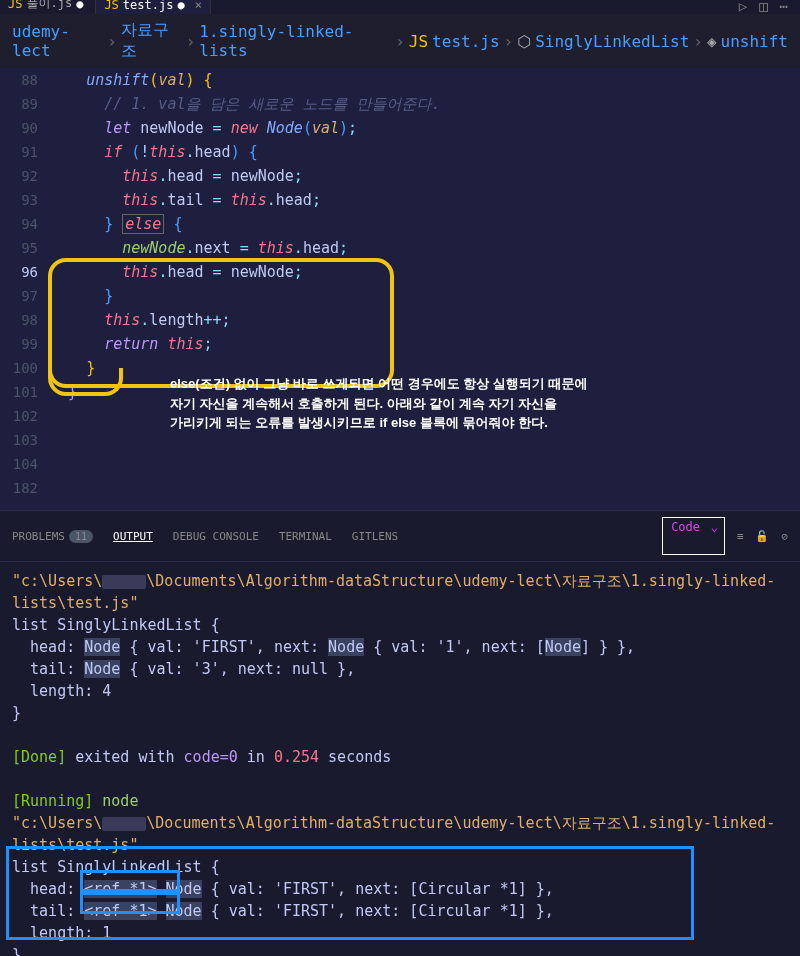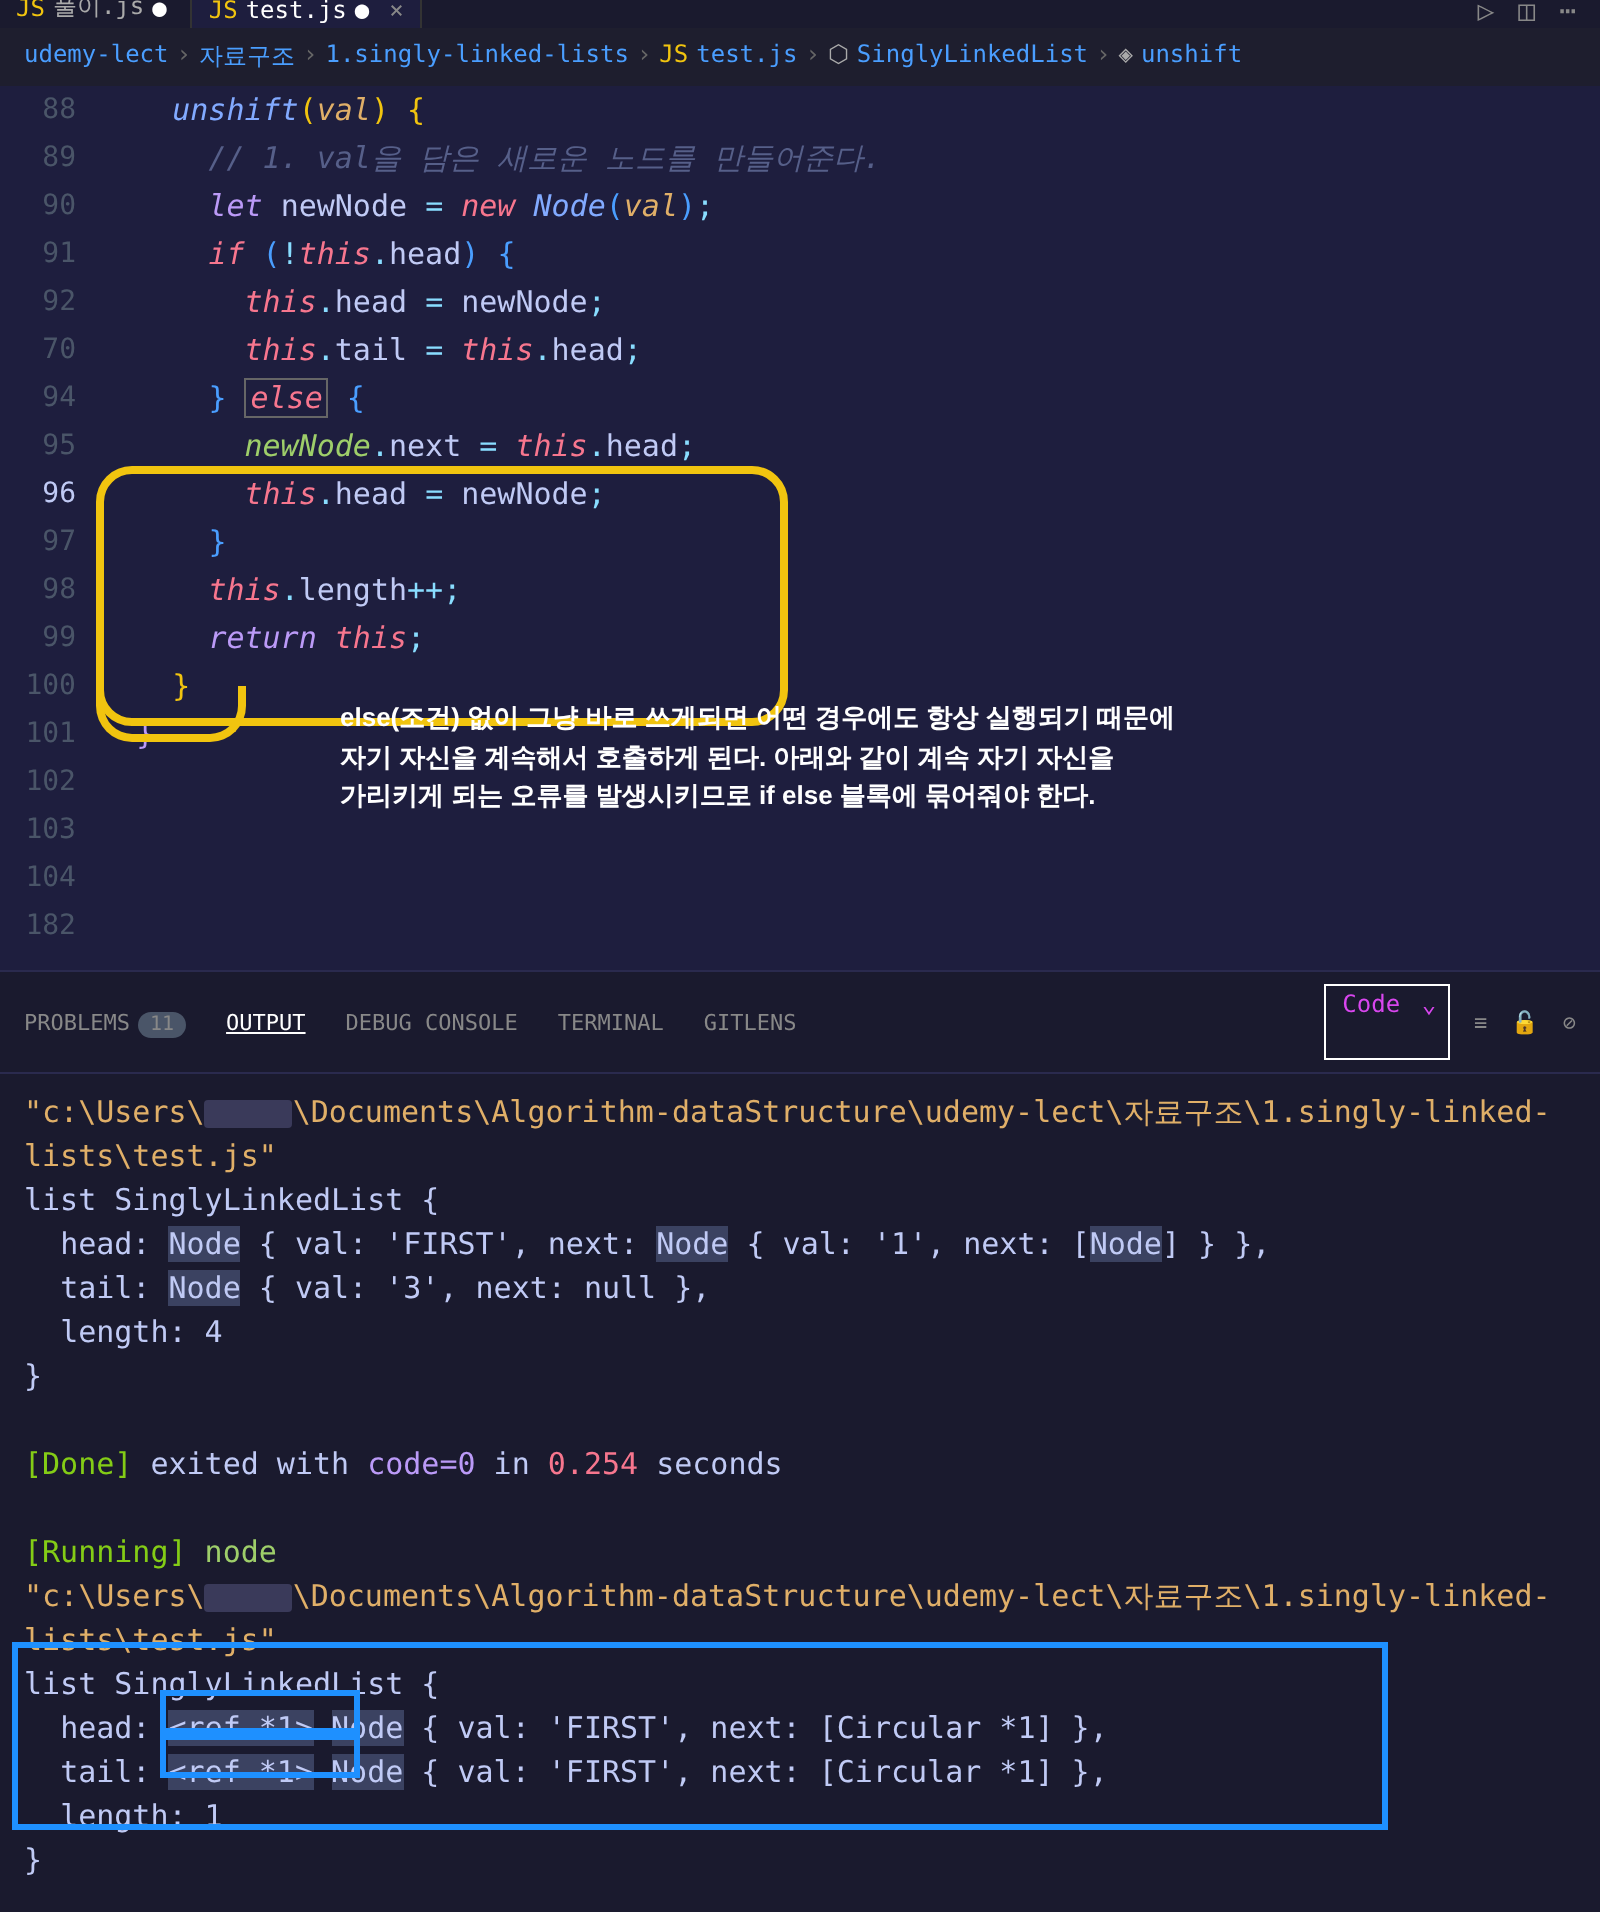--- a/index.html
+++ b/index.html
@@ -33,23 +33,24 @@
 .header-right {
   margin-left: auto;
   padding-right: 12px;
   display: flex;
   gap: 12px;
   color: #888;
 }
 
 .breadcrumb {
   padding: 6px 12px;
-  font-size: 12px;
+  font-size: 16px;
   color: #4a9eff;
   display: flex;
+  align-items: center;
   gap: 4px;
 }
 .breadcrumb .sep { color: #666; }
 .breadcrumb .icon { color: #aaa; }
 .breadcrumb .icon-cube { color: #aaa; }
 
 .editor {
   display: flex;
   background: #1e1e3e;
   position: relative;
@@ -218,21 +219,21 @@
   <span>unshift</span>
 </div>
 
 <div class="editor">
   <div class="gutter">
     <div>88</div>
     <div>89</div>
     <div>90</div>
     <div>91</div>
     <div>92</div>
-    <div>70</div>
+    <div>93</div>
     <div>94</div>
     <div>95</div>
     <div class="active">96</div>
     <div>97</div>
     <div>98</div>
     <div>99</div>
     <div>100</div>
     <div>101</div>
     <div>102</div>
     <div>103</div>

